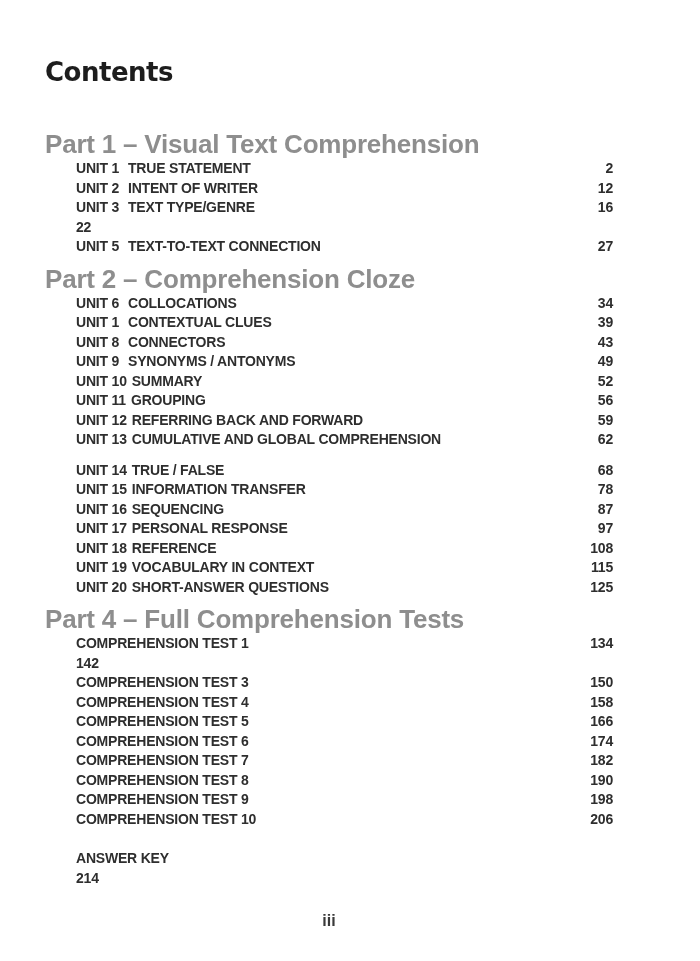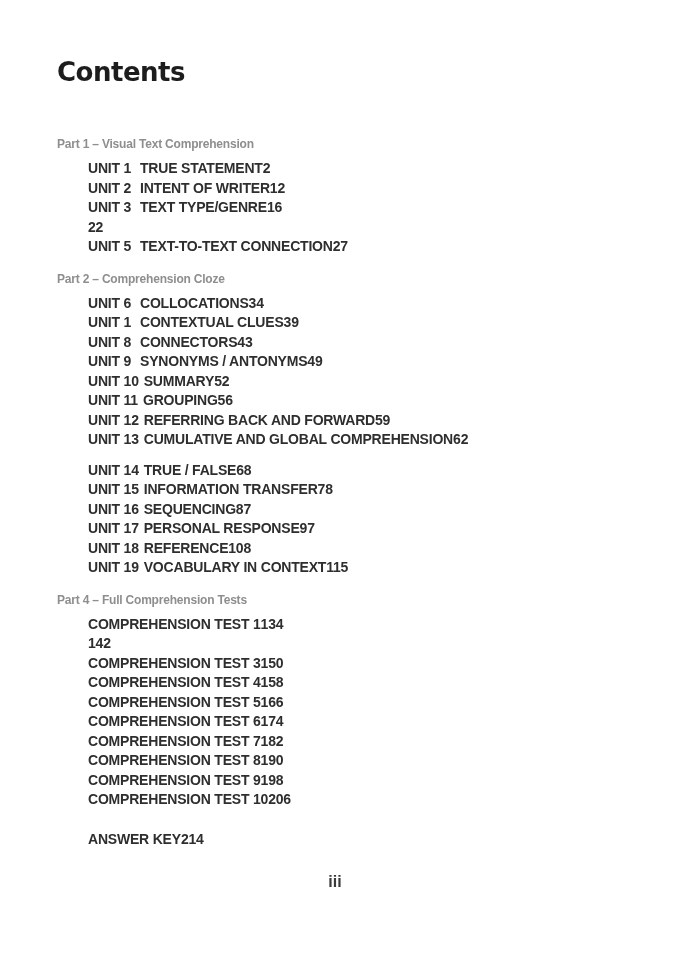--- a/index.html
+++ b/index.html
@@ -8,65 +8,66 @@
     width: 700px;
     height: 961px;
     font-family: "Liberation Sans", sans-serif;
     -webkit-font-smoothing: antialiased;
   }
   .page {
     position: relative;
     width: 700px;
     height: 961px;
     background: #ffffff;
-    padding: 57px 87px 0 57px;
+    padding: 57px 87px 0 45px;
     overflow: hidden;
   }
   .doc-title {
     margin: 0;
     font-family: "DejaVu Sans", sans-serif;
     font-size: 26px;
     line-height: 30px;
     font-weight: bold;
     letter-spacing: -0.5px;
     color: #1d1d1d;
   }
   .part { margin-top: 11px; }
   .part:first-of-type { margin-top: 46px; }
   .part-heading {
     margin: 0;
-    font-size: 12px;
+    font-size: 26px;
     line-height: 22px;
     font-weight: bold;
     letter-spacing: -0.2px;
     color: #8e8e8e;
   }
   .rows {
     margin-top: 4px;
     margin-left: 31px;
   }
   .toc-row {
     display: flex;
+    justify-content: space-between;
     align-items: baseline;
     line-height: 19.5px;
     font-size: 14px;
     font-weight: bold;
     letter-spacing: -0.2px;
     color: #2e2e2e;
   }
   .row-left { display: flex; }
   .unit-label {
     display: inline-block;
     min-width: 52px;
     padding-right: 5px;
     white-space: nowrap;
   }
   .unit-title { white-space: nowrap; }
   .page-num { text-align: right; white-space: nowrap; }
-  .answer-key { margin-left: 31px; margin-top: 20px; }
+  .answer-key { margin-left: 31px; margin-top: 20px; flex-direction: column; }
   .footer {
     margin-top: 26px;
     text-align: center;
     font-size: 16px;
     line-height: 14px;
     font-weight: bold;
     color: #3a3a3a;
   }
 </style>
 </head>
@@ -210,20 +211,27 @@
             </span>
             <span class="page-num">108</span>
           </div>
           <div class="toc-row">
             <span class="row-left">
               <span class="unit-label">UNIT 19</span>
               <span class="unit-title">VOCABULARY IN CONTEXT</span>
             </span>
             <span class="page-num">115</span>
           </div>
+          <div class="toc-row">
+            <span class="row-left">
+              <span class="unit-label">UNIT 20</span>
+              <span class="unit-title">SHORT-ANSWER QUESTIONS</span>
+            </span>
+            <span class="page-num">125</span>
+          </div>
         </div>
       </section>
       <section class="part">
         <h2 class="part-heading">Part 4 – Full Comprehension Tests</h2>
         <div class="rows">
           <div class="toc-row">
             <span class="row-left">
               <span class="unit-title">COMPREHENSION TEST 1</span>
             </span>
             <span class="page-num">134</span>

